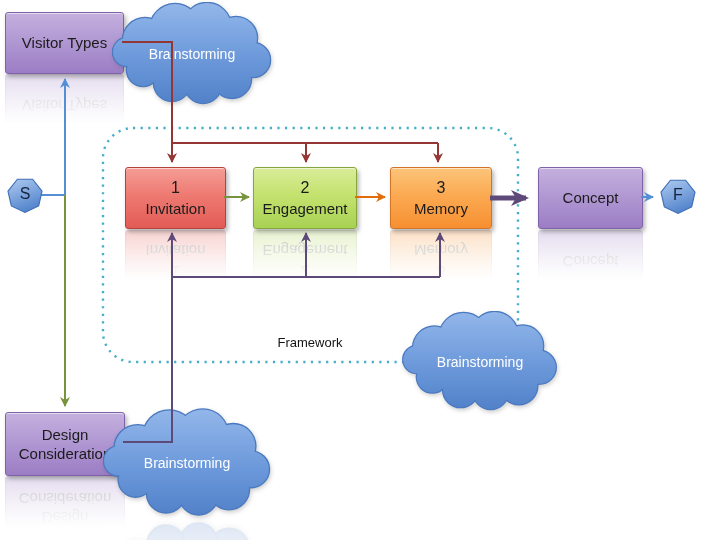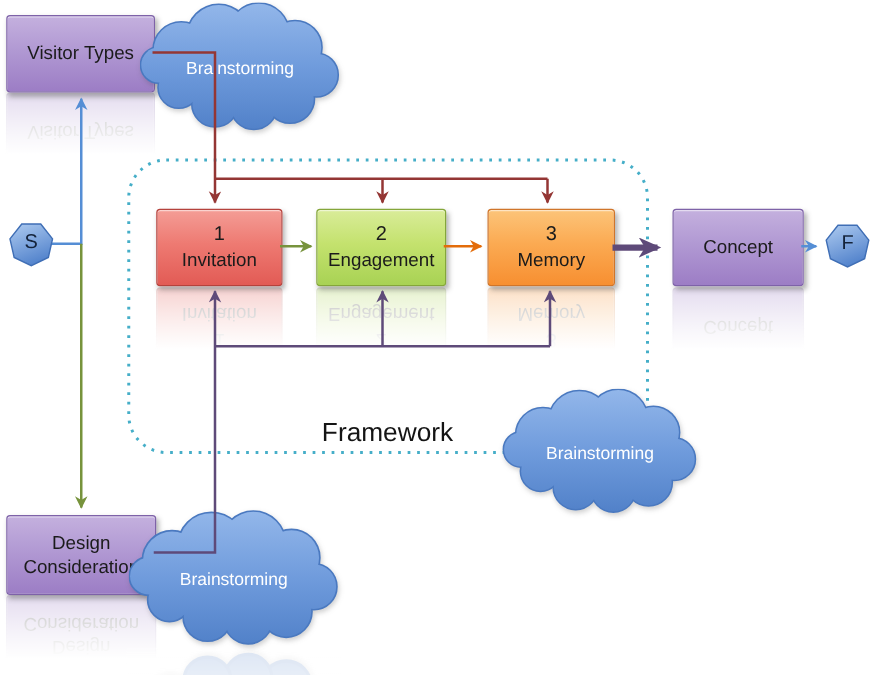--- a/index.html
+++ b/index.html
@@ -29,21 +29,21 @@
   .cloud{position:absolute;z-index:30;display:flex;align-items:center;justify-content:center;}
   .cloud > svg{position:absolute;inset:0;filter:drop-shadow(1px 2px 2px rgba(60,60,60,.25));}
   .cloud-label{position:relative;color:#ffffff;font-size:14px;z-index:2;}
 
   
   .hept{position:absolute;width:38px;height:38px;z-index:45;}
   .hept-label{position:absolute;inset:0;text-align:center;line-height:36px;font-size:16px;color:#14233a;}
 
   
   .framework-label{position:absolute;left:235px;top:335px;width:150px;text-align:center;
-        font-size:21px;color:#141414;z-index:15;}
+        font-size:13px;color:#141414;z-index:15;}
 </style>
 </head>
 <body>
 
 <div id="canvas">
 
   <div class="node purple reflection" style="left:5px;top:74px;width:117px;height:60px;">
     <span>Visitor Types</span>
     <div class="fade"></div>
   </div>

